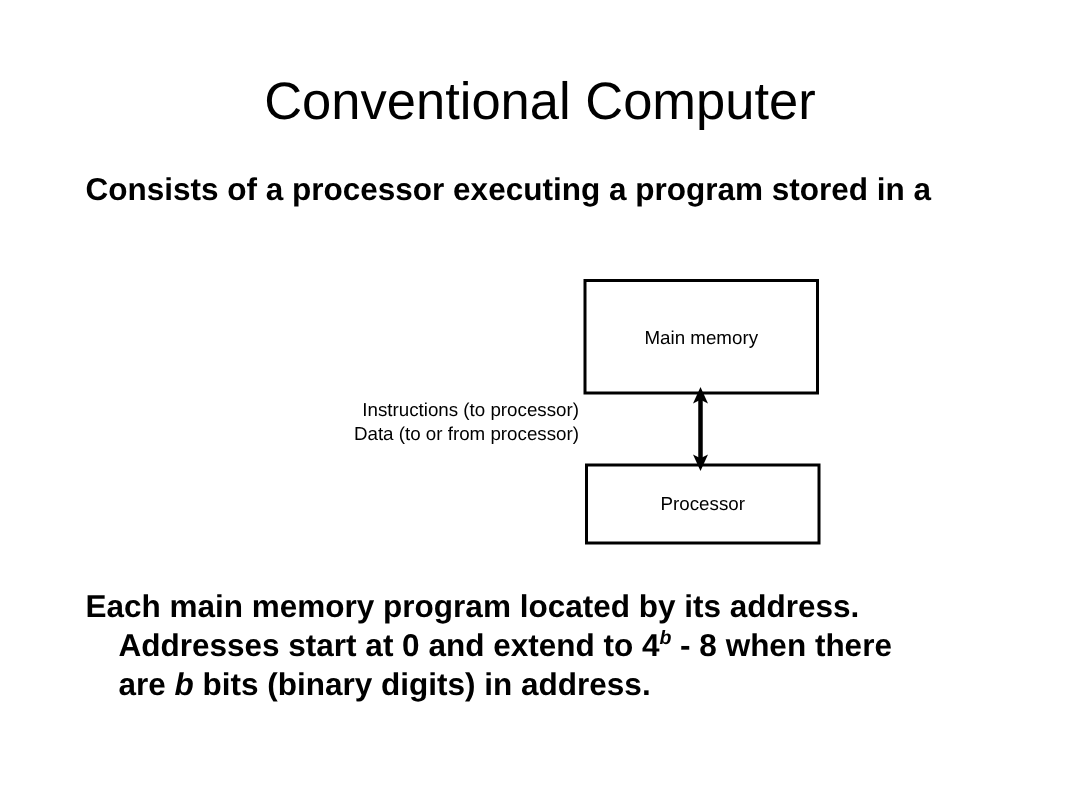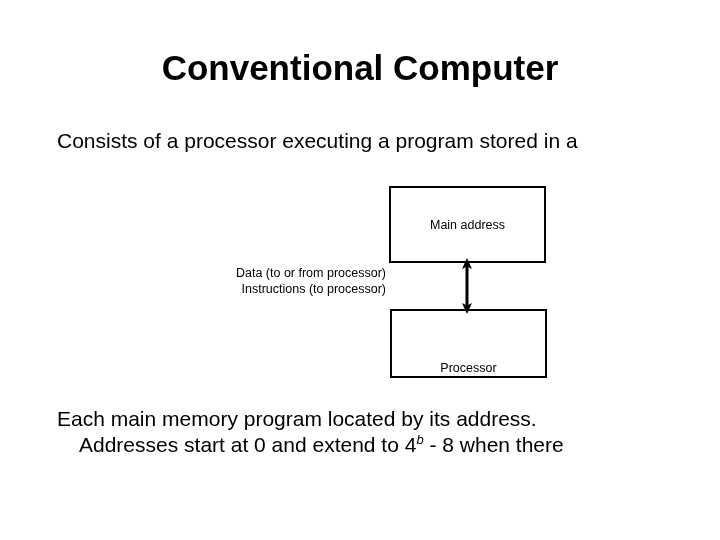--- a/index.html
+++ b/index.html
@@ -21,32 +21,31 @@
 
   
   .slide-title {
     position: absolute;
     left: 0;
     top: 48px;
     width: 720px;
     text-align: center;
     font-size: 35px;
     line-height: 40px;
-    font-weight: 700;
+    font-weight: 400;
     letter-spacing: 0px;
     white-space: nowrap;
   }
 
   
   .body-block {
     position: absolute;
     font-size: 21px;
     line-height: 26px;
-    font-weight: 400;
-    margin-top: 14px;
+    font-weight: 700;
   }
 
   #intro-paragraph {
     left: 57px;
     top: 114px;
     width: 612px;
   }
   #intro-paragraph .line-1 { display: block; text-indent: 0px; }
   #intro-paragraph .line-2 { display: block; padding-left: 20px; }
 
@@ -97,22 +96,21 @@
     left: 389px;
     top: 186px;
     width: 157px;
     height: 77px;
   }
 
   #box-processor {
     left: 390px;
     top: 309px;
     width: 157px;
-    height: 69px;
-    align-items: flex-end;
+    height: 54px;
   }
 
   #arrow-svg {
     position: absolute;
     left: 440px;
     top: 255px;
     width: 60px;
     height: 62px;
     pointer-events: auto;
   }
@@ -136,41 +134,42 @@
 
   <div class="slide-title">Conventional Computer</div>
 
   <div class="body-block" id="intro-paragraph">
     <span class="line-1">Consists of a processor executing a program stored in a</span>
   </div>
 
   <div id="diagram">
 
     <div class="dia-box" id="box-main-memory">
-      <span>Main address</span>
+      <span>Main memory</span>
     </div>
 
     <div class="dia-box" id="box-processor">
       <span>Processor</span>
     </div>
 
     <svg id="arrow-svg" viewBox="0 0 60 62">
 
       <line x1="27" y1="10" x2="27" y2="52" stroke="#000000" stroke-width="3"></line>
 
       <polygon points="27,3 22,14 27,11.5 32,14" fill="#000000"></polygon>
 
       <polygon points="27,59 22,48 27,50.5 32,48" fill="#000000"></polygon>
     </svg>
 
     <div id="flow-labels">
+      <span>Instructions (to processor)</span>
       <span>Data (to or from processor)</span>
-      <span>Instructions (to processor)</span>
     </div>
 
   </div>
 
   <div class="body-block" id="closing-paragraph">
     <span class="line-1">Each main memory program located by its address.</span>
     <span class="line-2"><span>Addresses start at 0 and extend to 4</span><span class="sup-b">b</span><span> - 8 when there</span></span>
+    <span class="line-3"><span>are </span><span class="italic-var">b</span><span> bits (binary digits) in address.</span></span>
   </div>
 
 </div>
 
 </body></html>

